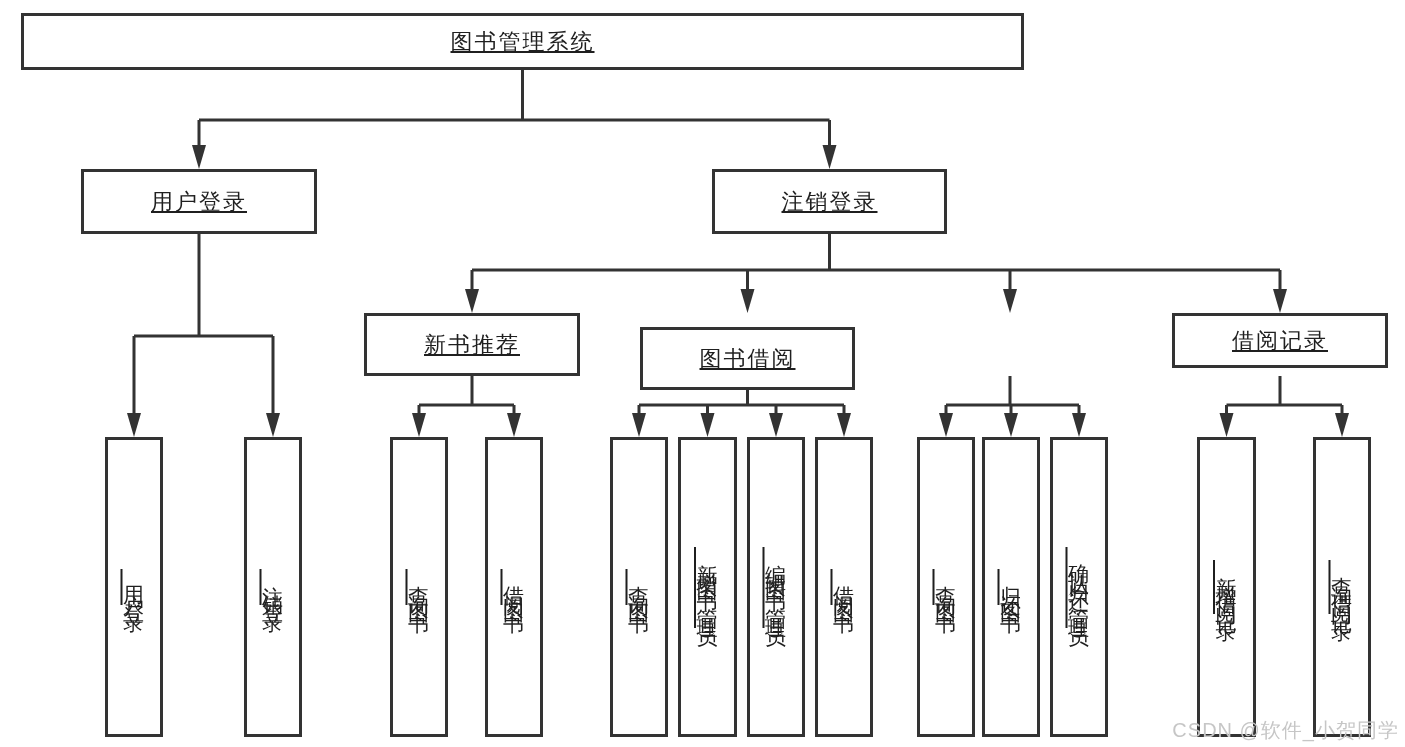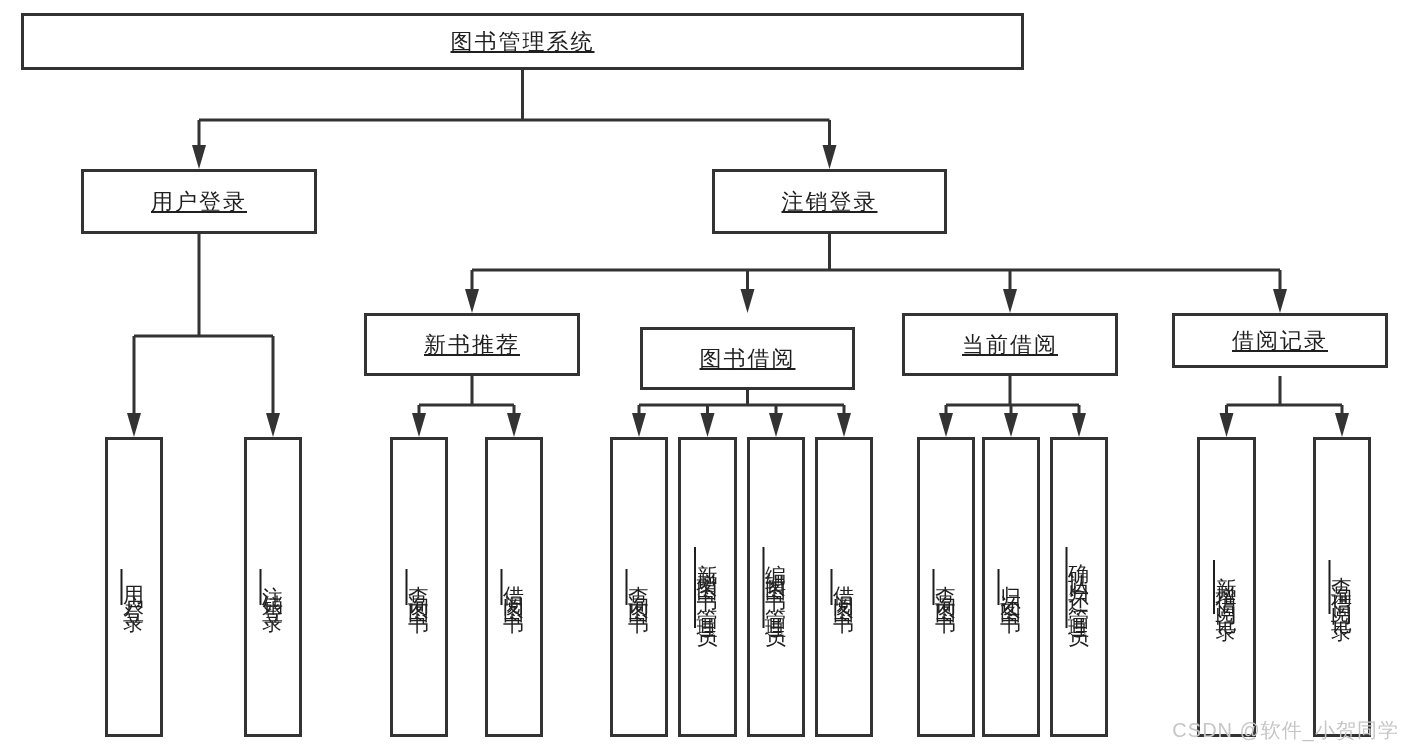--- a/index.html
+++ b/index.html
@@ -90,23 +90,20 @@
     </div>
     <div class="node" style="left: 712px; top: 169px; width: 235px; height: 65px;">
       <span class="node-label">注销登录</span>
     </div>
     <div class="node" style="left: 364px; top: 313px; width: 216px; height: 63px;">
       <span class="node-label">新书推荐</span>
     </div>
     <div class="node" style="left: 640px; top: 313px; width: 215px; height: 63px; margin-top: 14px;">
       <span class="node-label">图书借阅</span>
     </div>
-    <div class="node" style="left: 902px; top: 313px; width: 216px; height: 63px;">
-      <span class="node-label">当前借阅</span>
-    </div>
     <div class="node" style="left: 1172px; top: 313px; width: 216px; height: 55px;">
       <span class="node-label">借阅记录</span>
     </div>
     <div class="node vertical" style="left: 105px; top: 437px; width: 58px; height: 300px;">
       <span class="node-label">用户登录</span>
     </div>
     <div class="node vertical" style="left: 244px; top: 437px; width: 58px; height: 300px;">
       <span class="node-label">注销登录</span>
     </div>
     <div class="node vertical" style="left: 390px; top: 437px; width: 58px; height: 300px;">

